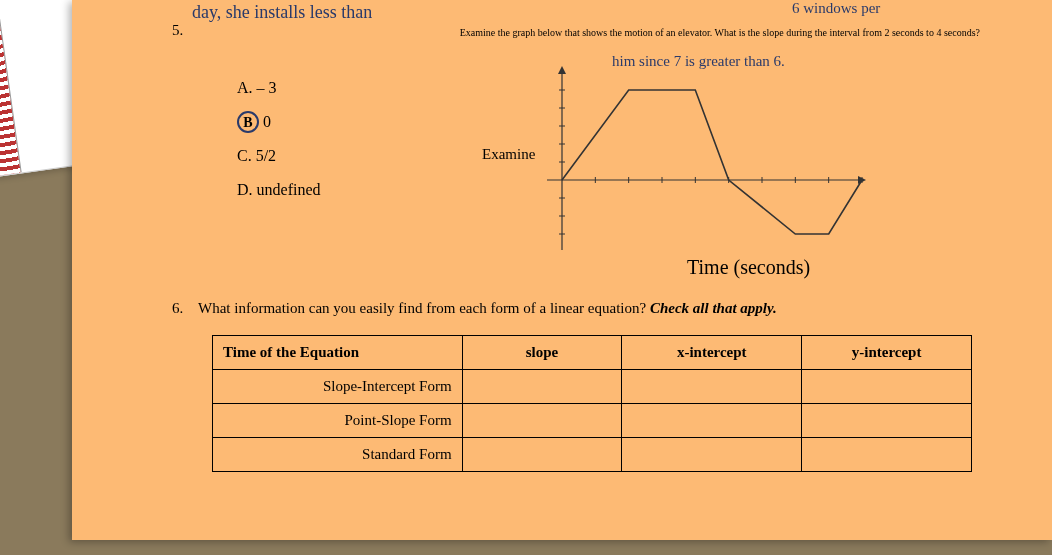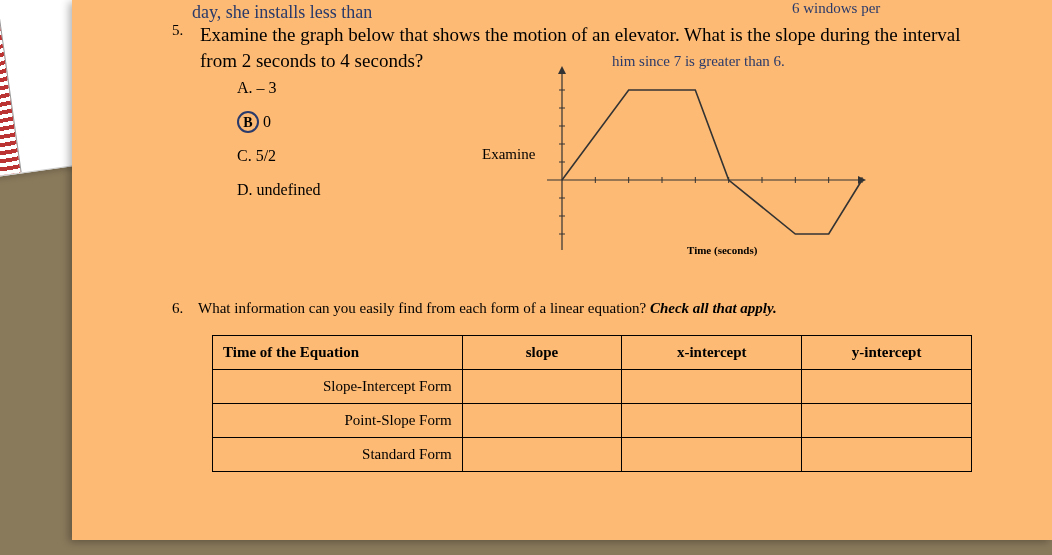--- a/index.html
+++ b/index.html
@@ -52,21 +52,21 @@
     .hw1 { left: 120px; top: 2px; }
     .hw2 { left: 720px; top: 0px; font-size: 15px;}
     .hw3 { left: 540px; top: 18px; font-size: 15px; margin-top: 35px;}
     .question5 {
       position: absolute;
       left: 100px;
       top: 22px;
       width: 820px;
     }
     .qnum { display: inline-block; width: 24px; vertical-align: top; font-size: 15px;}
-    .qtext { display: inline-block; width: 780px; font-size: 19px; line-height: 1.35;}
+    .qtext { display: inline-block; width: 780px; font-size: 10px; line-height: 1.35; text-align: right;}
     .choices {
       position: absolute;
       left: 165px;
       top: 72px;
       font-size: 16px;
       line-height: 2;
     }
     .choice { margin-bottom: 2px; }
     .circled {
       display: inline-block;
@@ -87,23 +87,22 @@
     }
     .floors-label {
       position: absolute;
       left: 0;
       top: 86px;
       font-size: 15px;
     }
     .time-label {
       position: absolute;
       left: 205px;
-      top: 184px;
-      font-size: 11px;
-      font-weight: bold;
+      top: 196px;
+      font-size: 20px;
     }
     .graph-svg {
       position: absolute;
       left: 60px;
       top: 0;
     }
     .question6 {
       position: absolute;
       left: 100px;
       top: 300px;

